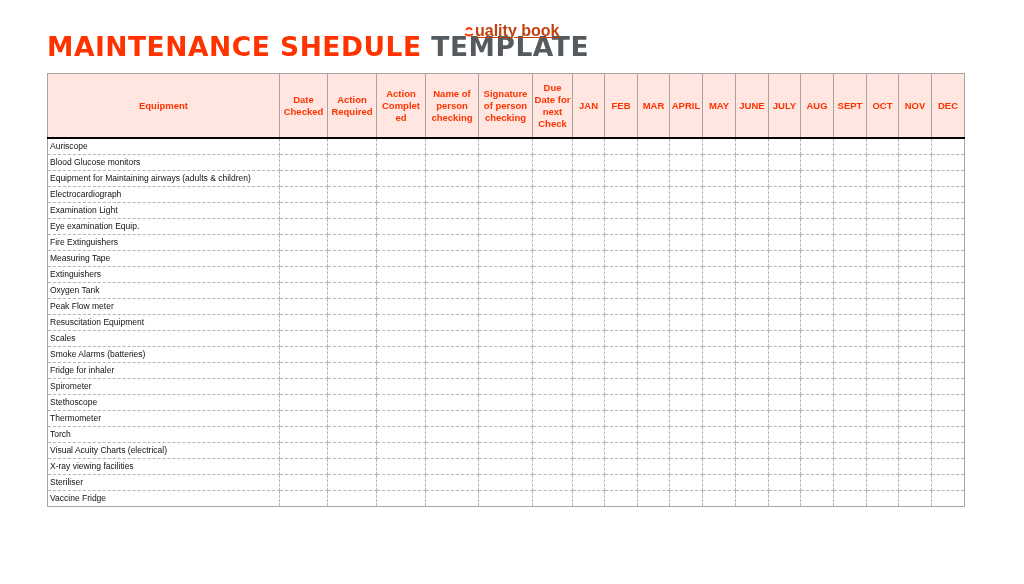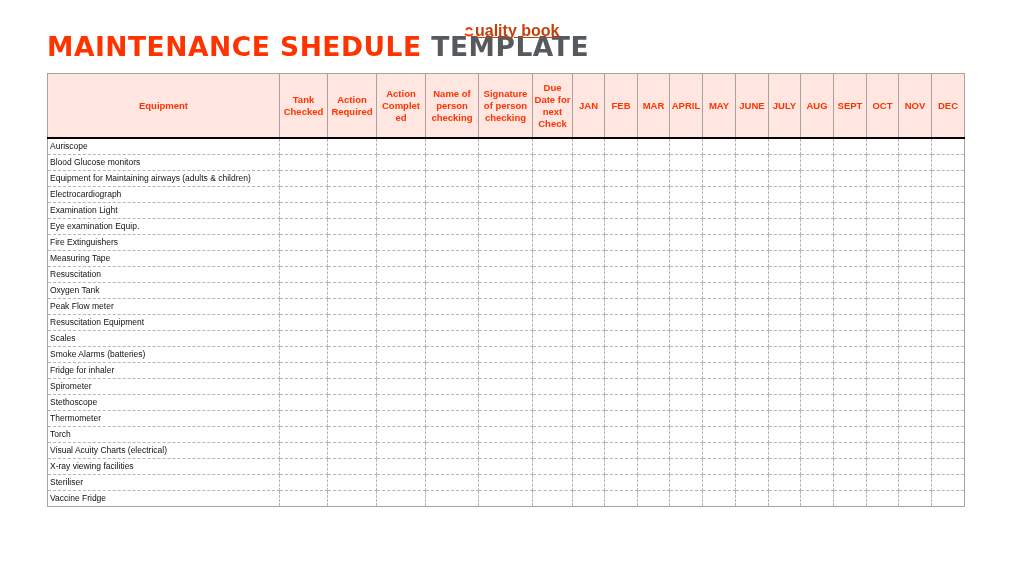--- a/index.html
+++ b/index.html
@@ -56,21 +56,21 @@
       <col style="width: 32px;">
       <col style="width: 33px;">
       <col style="width: 33px;">
       <col style="width: 32px;">
       <col style="width: 33px;">
       <col style="width: 33px;">
     </colgroup>
   <thead>
     <tr id="head-row">
         <th>Equipment</th>
-        <th>Tank Checked</th>
+        <th>Date Checked</th>
         <th>Action Required</th>
         <th>Action Complet ed</th>
         <th>Name of person checking</th>
         <th>Signature of person checking</th>
         <th>Due Date for next Check</th>
         <th>JAN</th>
         <th>FEB</th>
         <th>MAR</th>
         <th>APRIL</th>
         <th>MAY</th>
@@ -246,21 +246,21 @@
         <td></td>
         <td></td>
         <td></td>
         <td></td>
         <td></td>
         <td></td>
         <td></td>
         <td class=" last"></td>
       </tr>
       <tr>
-        <td class="first">Resuscitation</td>
+        <td class="first">Extinguishers</td>
         <td></td>
         <td></td>
         <td></td>
         <td></td>
         <td></td>
         <td></td>
         <td></td>
         <td></td>
         <td></td>
         <td></td>

